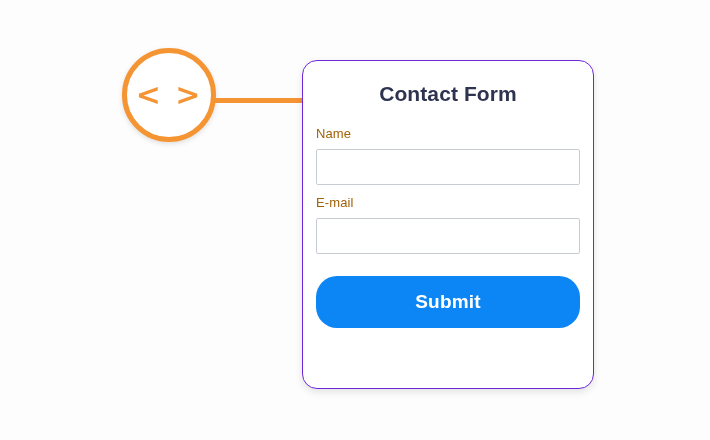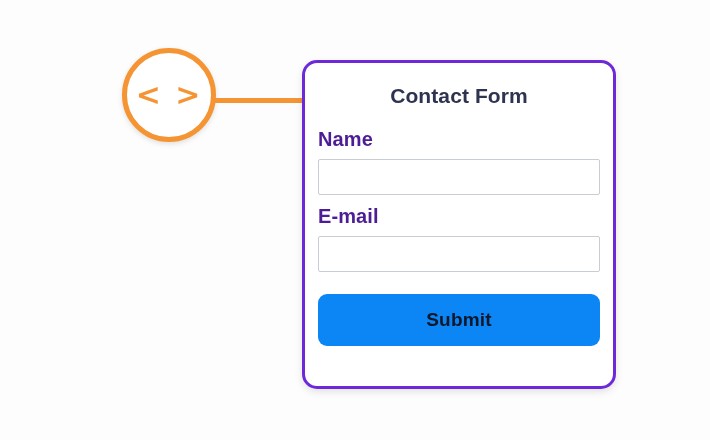--- a/index.html
+++ b/index.html
@@ -57,43 +57,43 @@
     height: 5px;
     background: #f59433;
     border-radius: 1px;
   }
 
   
   .form-card {
     position: absolute;
     left: 302px;
     top: 60px;
-    width: 314px;
+    width: 292px;
     height: 329px;
     box-sizing: border-box;
-    border: 3px solid #6d28d9;
+    border: 1px solid #6d28d9;
     border-radius: 15px;
     background: #ffffff;
     padding: 16px 13px 14px 13px;
     box-shadow: 0 3px 7px rgba(90, 90, 90, 0.16);
   }
 
   .card-title {
     text-align: center;
     font-size: 21px;
     font-weight: 700;
     color: #2e3350;
     margin: 5px 0 20px 0;
     letter-spacing: 0.1px;
   }
 
   .field-label {
-    font-size: 20px;
-    font-weight: 700;
-    color: #4c1d95;
+    font-size: 13px;
+    font-weight: 400;
+    color: #a16207;
     margin-bottom: 8px;
     letter-spacing: 0.1px;
   }
 
   .text-input {
     display: block;
     width: 100%;
     box-sizing: border-box;
     height: 36px;
     border: 1px solid #c8ccd4;
@@ -110,23 +110,23 @@
     margin-top: 10px;
   }
 
   .submit-button {
     display: block;
     width: 100%;
     box-sizing: border-box;
     margin-top: 22px;
     height: 52px;
     border: none;
-    border-radius: 9px;
+    border-radius: 21px;
     background: #0d86f5;
-    color: #0f172a;
+    color: #ffffff;
     font-family: "Liberation Sans", sans-serif;
     font-size: 19px;
     font-weight: 600;
     letter-spacing: 0.2px;
     cursor: pointer;
   }
 </style>
 </head>
 <body>
 

